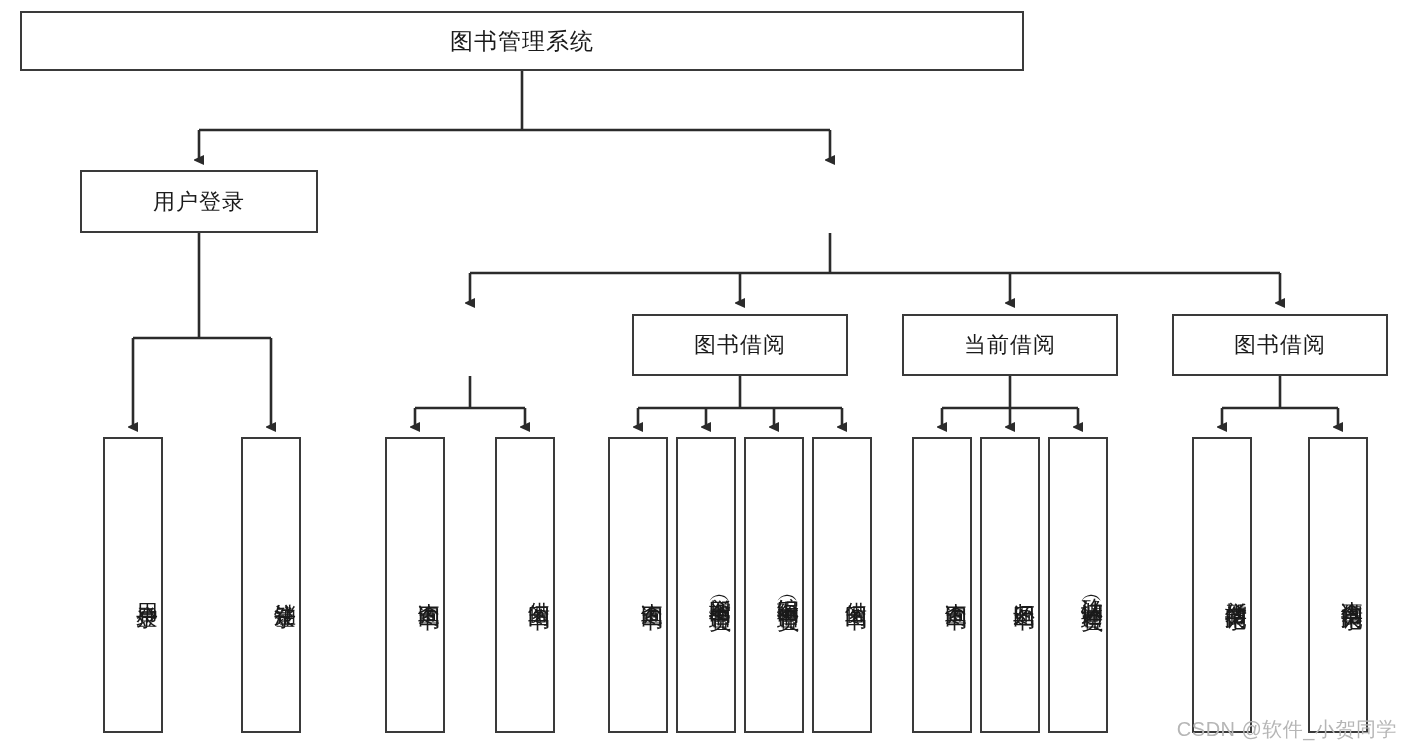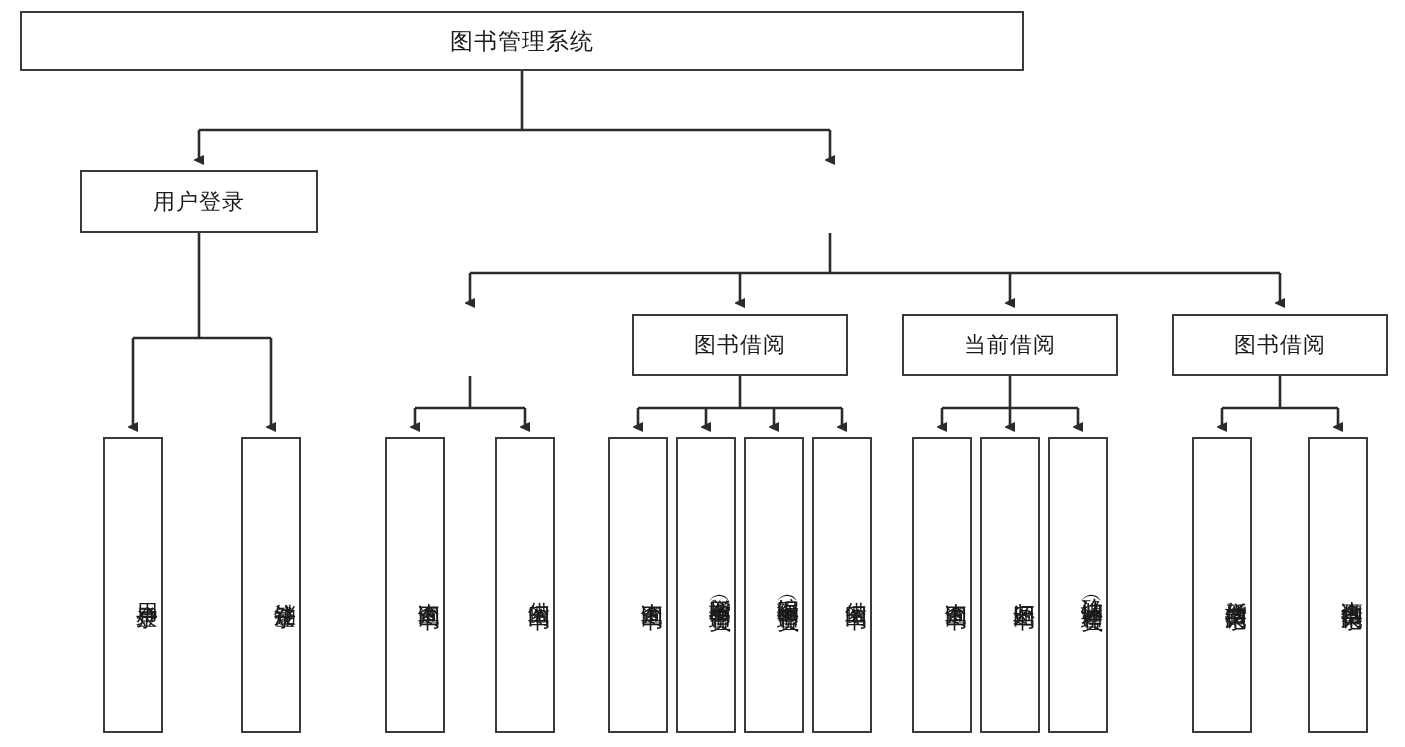--- a/index.html
+++ b/index.html
@@ -138,14 +138,15 @@
   <div class="node node-v" style="left:744px; top:437px; width:60px; height:296px;">编辑图书（管理员）</div>
   <div class="node node-v" style="left:812px; top:437px; width:60px; height:296px;">借阅图书</div>
 
   <div class="node node-v" style="left:912px; top:437px; width:60px; height:296px;">查询图书</div>
   <div class="node node-v" style="left:980px; top:437px; width:60px; height:296px;">归还图书</div>
   <div class="node node-v" style="left:1048px; top:437px; width:60px; height:296px;">确认归还（管理员）</div>
 
   <div class="node node-v" style="left:1192px; top:437px; width:60px; height:296px;">新增借阅记录</div>
   <div class="node node-v" style="left:1308px; top:437px; width:60px; height:296px;">查询借阅记录</div>
 
+  <div class="watermark">CSDN @软件_小贺同学</div>
 
 </div>
 
 </body></html>

